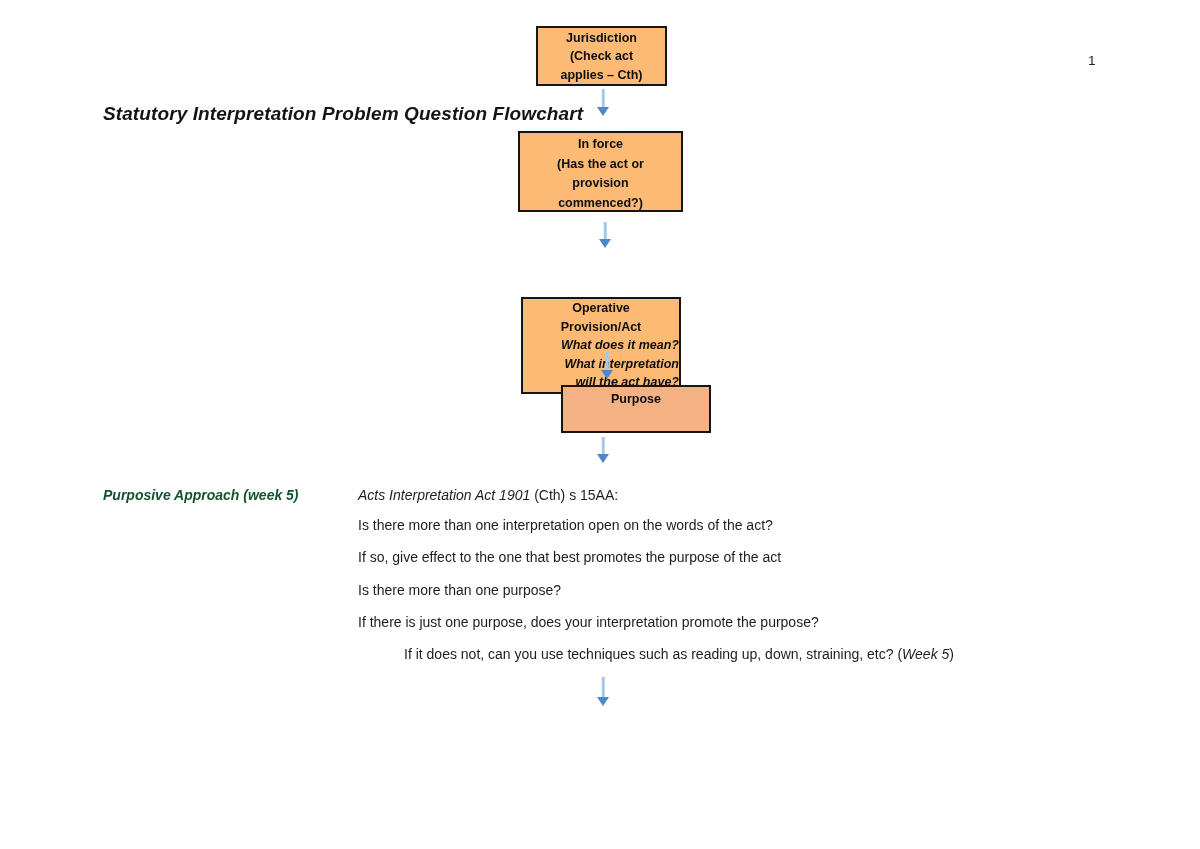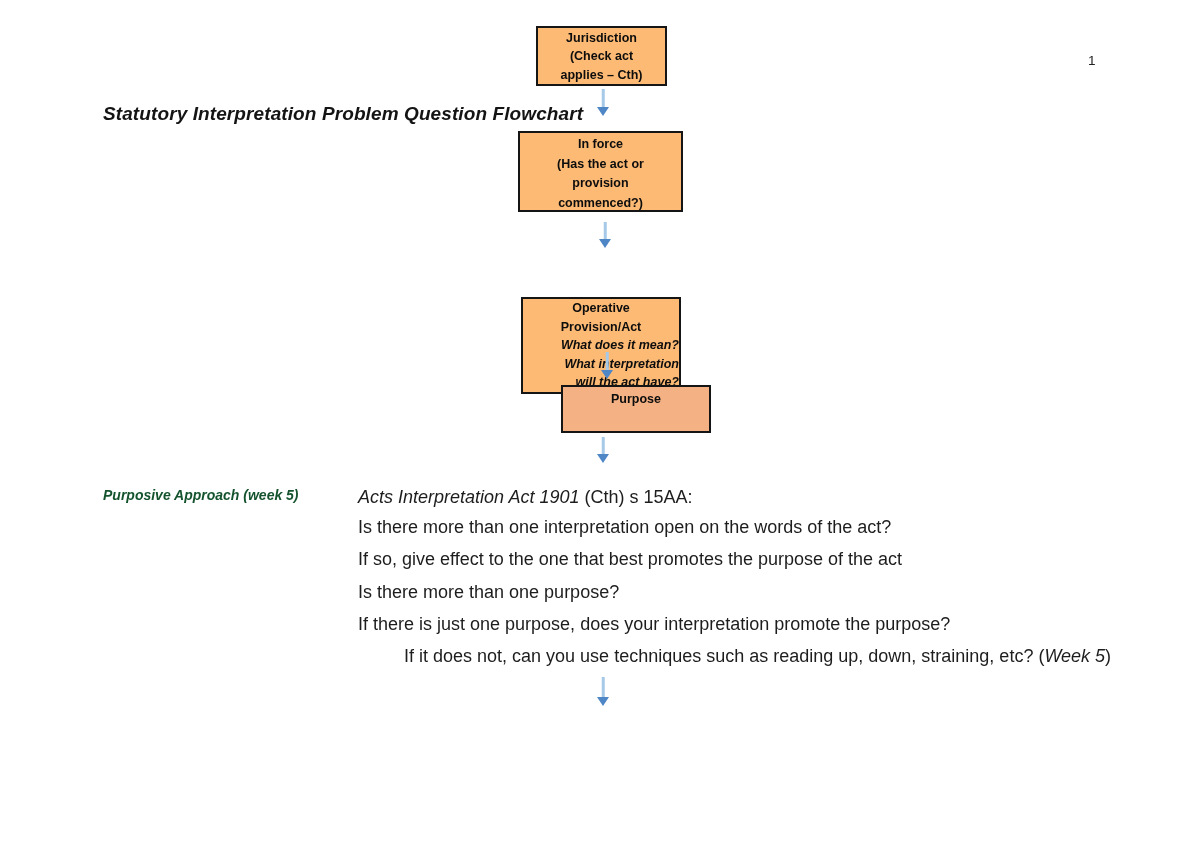--- a/index.html
+++ b/index.html
@@ -47,21 +47,21 @@
     border-right:6.5px solid transparent;
     border-top:9.5px solid #4E86C6;
   }
   
   .purposive-label{
     position:absolute;left:103px;top:487px;
     font-size:14px;font-weight:bold;font-style:italic;color:#14532d;
   }
   .bodyline{
     position:absolute;left:358px;
-    font-size:18px;color:#1d1d1d;white-space:nowrap;
+    font-size:14px;color:#1d1d1d;white-space:nowrap;
   }
   .bodyline .ital{font-style:italic;}
   .l0{top:487px;}
   .l1{top:517px;}
   .l2{top:549px;}
   .l3{top:582px;}
   .l4{top:614px;}
   .l5{top:646px;margin-left:46px;}
 </style>
 </head>

